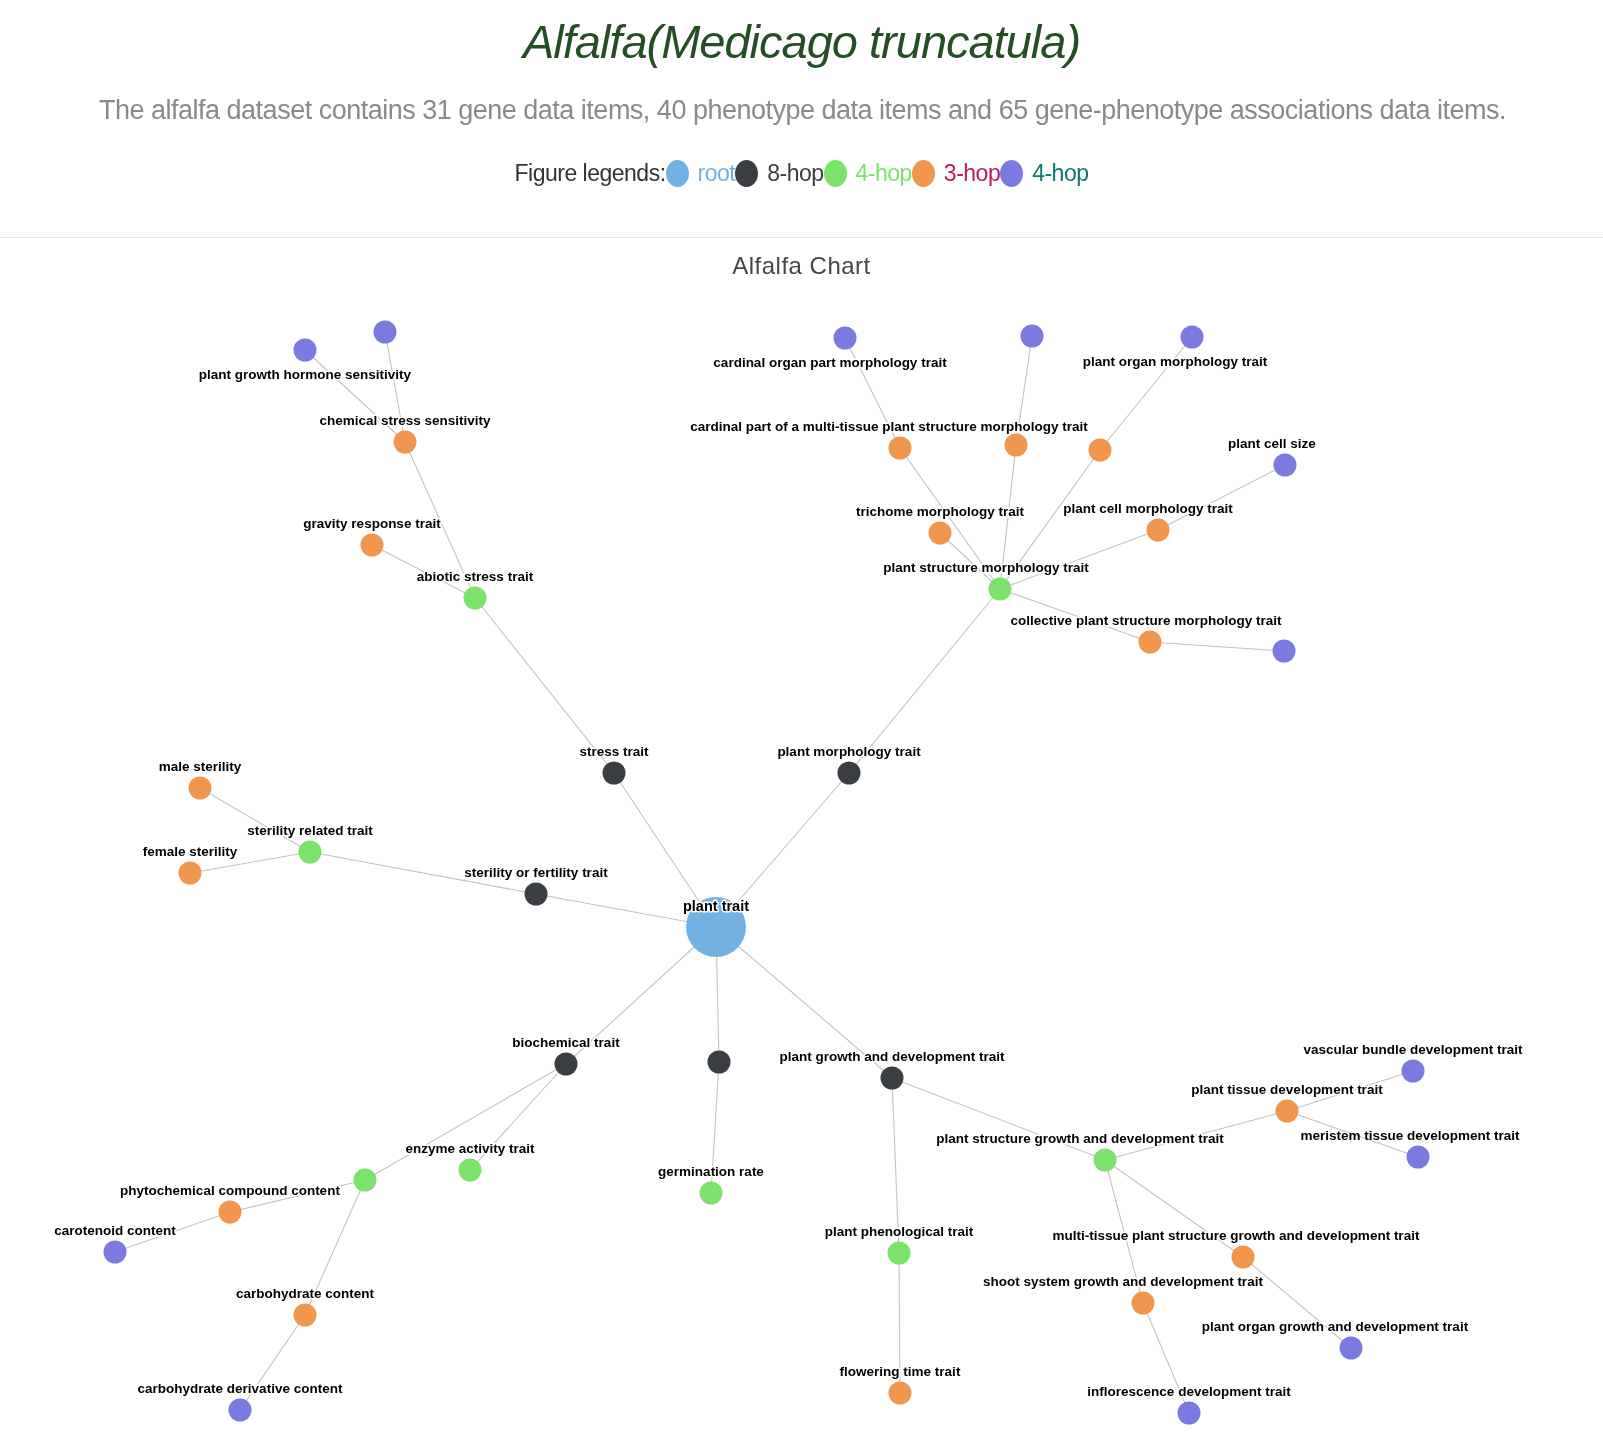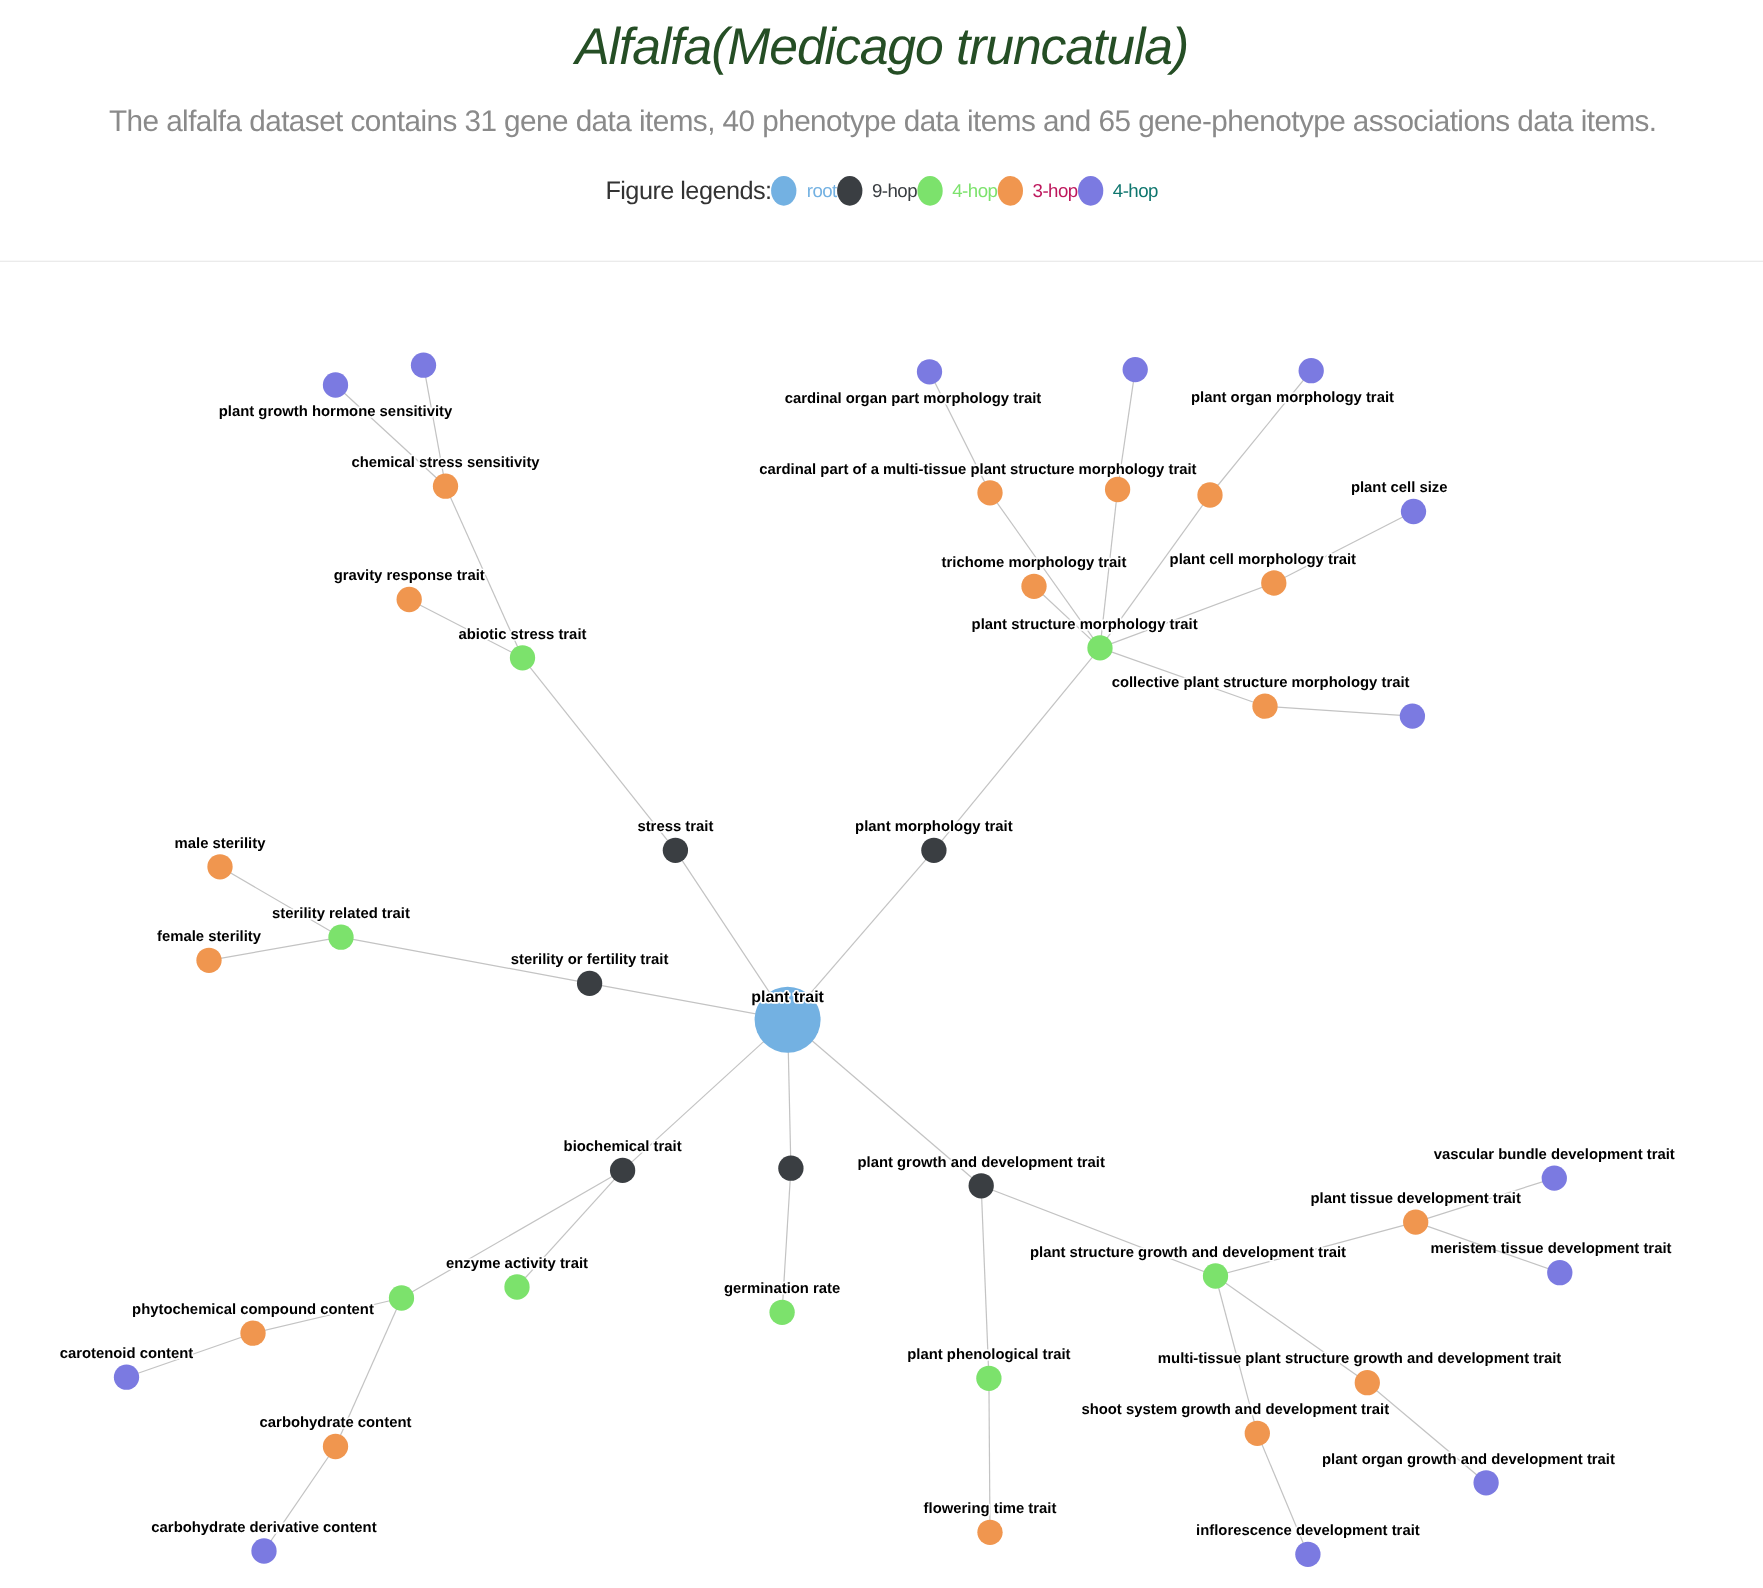--- a/index.html
+++ b/index.html
@@ -16,21 +16,21 @@
     position:absolute;top:95px;left:1px;width:100%;
     text-align:center;font-size:27px;font-weight:400;color:#8a8a8a;letter-spacing:-0.5px;
   }
   .legend-row{
     position:absolute;top:160px;left:0;width:100%;
     display:flex;justify-content:center;align-items:center;
   }
   .legend-caption{font-size:23px;color:#333;letter-spacing:-0.5px;}
   .legend-item{display:flex;align-items:center;gap:9px;}
   .legend-marker{width:23px;height:27px;border-radius:50%;}
-  .legend-label{font-size:17px;letter-spacing:-0.5px;}
+  .legend-label{font-size:23px;letter-spacing:-0.5px;}
 
   .chart-divider{
     position:absolute;top:237px;left:0;width:100%;height:0;
     border-top:1px solid #e6e6e6;
   }
   .chart-title{
     position:absolute;top:252px;left:0;width:100%;
     text-align:center;font-size:24px;color:#464646;letter-spacing:0.5px;
   }
   svg.graph{position:absolute;top:0;left:0;}
@@ -54,37 +54,38 @@
 
   <div class="legend-row">
     <span class="legend-caption">Figure legends:</span>
 
   <span class="legend-item">
         <span class="legend-marker" style="background: rgb(115, 177, 226);"></span>
         <span class="legend-label" style="color: rgb(115, 177, 226);">root</span>
       </span>
       <span class="legend-item">
         <span class="legend-marker" style="background: rgb(58, 62, 66);"></span>
-        <span class="legend-label" style="color: rgb(58, 62, 66);">9-hop</span>
+        <span class="legend-label" style="color: rgb(58, 62, 66);">8-hop</span>
       </span>
       <span class="legend-item">
         <span class="legend-marker" style="background: rgb(124, 226, 108);"></span>
         <span class="legend-label" style="color: rgb(124, 226, 108);">4-hop</span>
       </span>
       <span class="legend-item">
         <span class="legend-marker" style="background: rgb(240, 150, 79);"></span>
         <span class="legend-label" style="color: #be185d;">3-hop</span>
       </span>
       <span class="legend-item">
         <span class="legend-marker" style="background: rgb(123, 122, 225);"></span>
         <span class="legend-label" style="color: #0f766e;">4-hop</span>
       </span>
     </div>
 
   <div class="chart-divider"></div>
+  <div class="chart-title">Alfalfa Chart</div>
 
   <svg class="graph" width="1603" height="1444" viewBox="0 0 1603 1444">
     <g id="edges-layer">
         <line x1="716" y1="927" x2="614" y2="773" class="edge" stroke="#c3c3c3"></line>
         <line x1="716" y1="927" x2="849" y2="773" class="edge" stroke="#c3c3c3"></line>
         <line x1="716" y1="927" x2="536" y2="894" class="edge" stroke="#c3c3c3"></line>
         <line x1="716" y1="927" x2="566" y2="1064" class="edge" stroke="#c3c3c3"></line>
         <line x1="716" y1="927" x2="719" y2="1062" class="edge" stroke="#c3c3c3"></line>
         <line x1="716" y1="927" x2="892" y2="1078" class="edge" stroke="#c3c3c3"></line>
         <line x1="614" y1="773" x2="475" y2="598" class="edge" stroke="#c3c3c3"></line>

